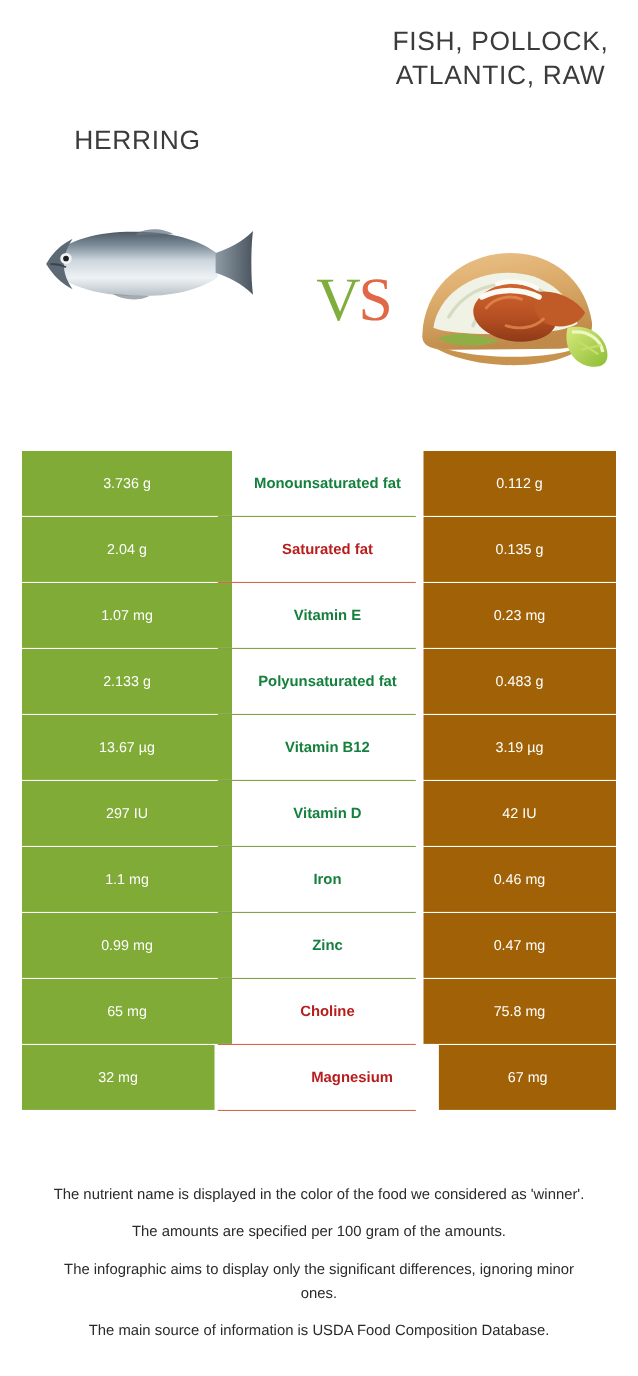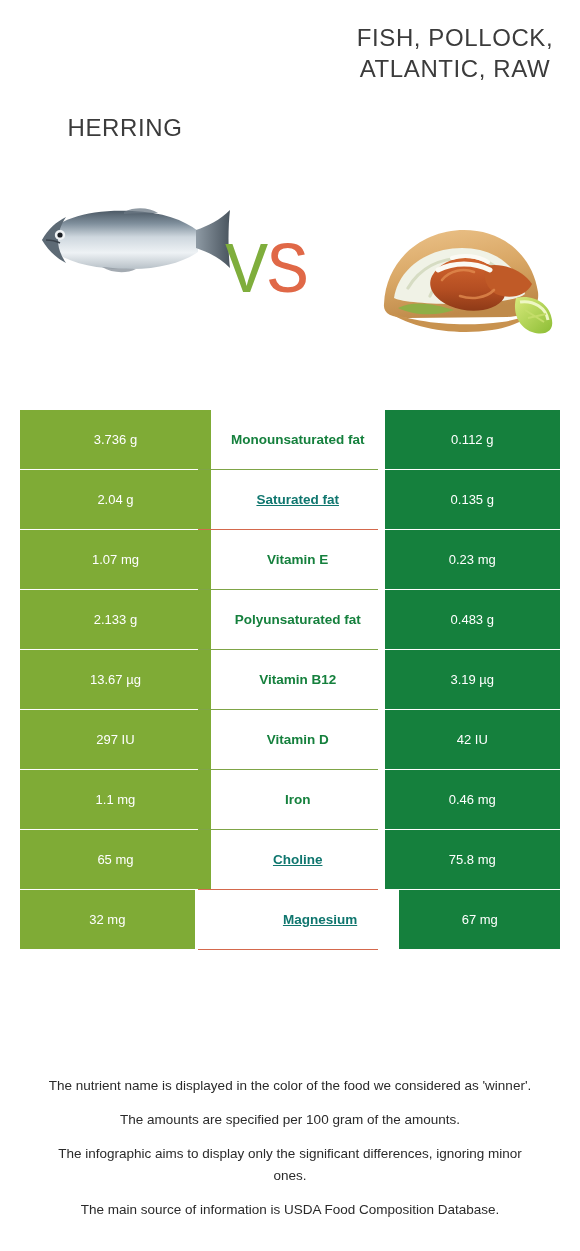--- a/index.html
+++ b/index.html
@@ -61,26 +61,26 @@
     left: 368px;
     top: 218px;
     width: 190px;
     height: 120px;
   }
   .vs {
     position: absolute;
     left: 225px;
     top: 228px;
     width: 130px;
-    text-align: left;
-    font-size: 72px;
+    text-align: right;
+    font-size: 56px;
     font-weight: 400;
     line-height: 90px;
     letter-spacing: -2px;
-    font-family: Liberation Mono, monospace;
+    font-family: Liberation Serif, serif;
   }
   .vs .v { color: #7FAE3C; }
   .vs .s { color: #E06847; }
 
   
   .table {
     position: absolute;
     left: 20px;
     top: 410px;
     width: 540px;
@@ -106,25 +106,25 @@
   }
   .cell-mid {
     width: 180px;
     background: #ffffff;
     font-weight: 700;
     font-size: 13.5px;
     border-bottom: 1px solid transparent;
   }
   .cell-right {
     width: 182px;
-    background: #15803d;
+    background: #a16207;
     color: #ffffff;
   }
   .row .cell-mid.win-green { color: #15803d; }
-  .row .cell-mid.win-red   { color: #0f766e; text-decoration: underline; }
+  .row .cell-mid.win-red   { color: #b91c1c; }
   .row:last-child .cell-mid { border-bottom-color: transparent; margin-left: 46px; }
   .row .divider {
     position: absolute;
     left: 178px;
     width: 180px;
     bottom: -1px;
     height: 1px;
   }
   .divider.green { background: #7FA548; }
   .divider.red   { background: #D4694D; }
@@ -265,20 +265,26 @@
         <div class="cell cell-right">42 IU</div>
         <div class="divider green"></div>
       </div>
       <div class="row">
         <div class="cell cell-left">1.1 mg</div>
         <div class="cell cell-mid win-green">Iron</div>
         <div class="cell cell-right">0.46 mg</div>
         <div class="divider green"></div>
       </div>
       <div class="row">
+        <div class="cell cell-left">0.99 mg</div>
+        <div class="cell cell-mid win-green">Zinc</div>
+        <div class="cell cell-right">0.47 mg</div>
+        <div class="divider green"></div>
+      </div>
+      <div class="row">
         <div class="cell cell-left">65 mg</div>
         <div class="cell cell-mid win-red">Choline</div>
         <div class="cell cell-right">75.8 mg</div>
         <div class="divider red"></div>
       </div>
       <div class="row">
         <div class="cell cell-left">32 mg</div>
         <div class="cell cell-mid win-red">Magnesium</div>
         <div class="cell cell-right">67 mg</div>
         <div class="divider red"></div>

